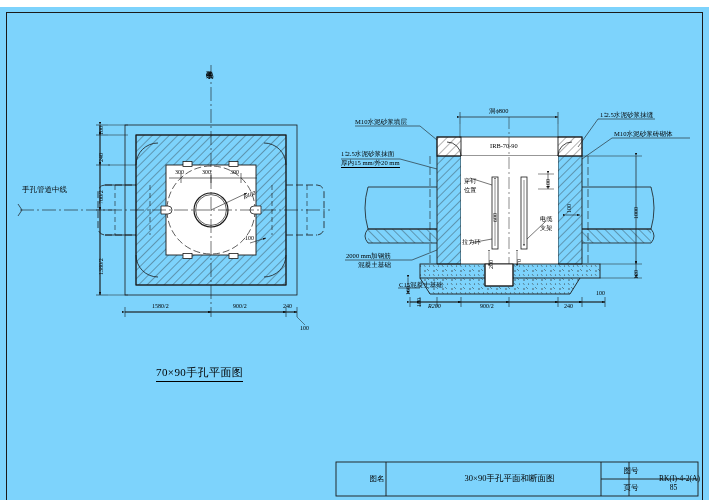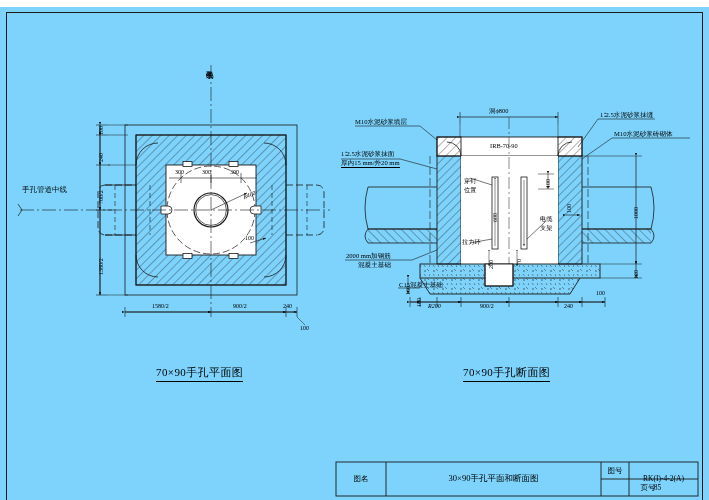--- a/index.html
+++ b/index.html
@@ -6,21 +6,21 @@
   body{width:709px;height:500px;font-family:"Liberation Serif","DejaVu Serif",serif;color:#000;}
   #page{position:relative;width:709px;height:500px;overflow:hidden;background:#7dd3fc;margin-top:7px;}
   #border{position:absolute;left:6px;top:5px;width:697px;height:489px;border:1px solid #1a1a1a;box-sizing:border-box;}
   svg{position:absolute;left:0;top:0;width:709px;height:500px;}
   .cap{position:absolute;font-size:11px;letter-spacing:.4px;border-bottom:1px solid #000;padding-bottom:1px;white-space:nowrap;}
   .lbl{position:absolute;font-size:6.6px;white-space:nowrap;line-height:1.25;}
   .lbl.u{border-bottom:.8px solid #000;}
   .dim{position:absolute;font-size:6px;white-space:nowrap;font-family:"Liberation Serif",serif;}
   .vert{writing-mode:vertical-rl;text-orientation:upright;}
   .rot{transform:rotate(-90deg);transform-origin:left top;}
-  .tb{position:absolute;font-size:7.5px;display:flex;align-items:center;justify-content:center;height:100%;}
+  .tb{position:absolute;font-size:7.5px;display:flex;align-items:center;justify-content:center;height:100%;padding-left:16px;}
   .ital{font-style:italic;}
 </style>
 </head>
 <body>
 
 <div id="page">
   <div id="border"></div>
 
   <svg viewBox="0 0 709 500">
     <defs>
@@ -262,33 +262,32 @@
   <div class="dim rot" style="left:633px;top:272px;">120</div>
 
   <div class="dim rot" style="left:405px;top:288px;">160</div>
   <div class="dim rot" style="left:416px;top:300px;">100</div>
   <div class="dim ital" style="left:428px;top:296px;">R200</div>
   <div class="dim" style="left:480px;top:296px;">900/2</div>
   <div class="dim" style="left:564px;top:296px;">240</div>
   <div class="dim" style="left:596px;top:283px;">100</div>
 
   <div class="cap" style="left:156px;top:358px;">70×90手孔平面图</div>
-  <div class="cap" style="left:463px;top:358px;">70×90手孔断面图</div>
 
   <div style="position:absolute;left:336px;top:455px;width:50px;height:34px;border-radius:12px;">
     <div class="tb" style="width:100%;">图名</div>
   </div>
   <div style="position:absolute;left:386px;top:455px;width:215px;height:34px;">
     <div class="tb" style="width:100%;font-size:8.5px;">30×90手孔平面和断面图</div>
   </div>
   <div style="position:absolute;left:601px;top:455px;width:28px;height:17px;">
     <div class="tb" style="width:100%;">图号</div>
   </div>
   <div style="position:absolute;left:629px;top:455px;width:69px;height:32px;">
     <div class="tb" style="width:100%;">RK(I)-4-2(A)</div>
   </div>
-  <div style="position:absolute;left:634px;top:472px;width:28px;height:17px;">
+  <div style="position:absolute;left:601px;top:472px;width:28px;height:17px;">
     <div class="tb" style="width:100%;">页号</div>
   </div>
   <div style="position:absolute;left:629px;top:472px;width:57px;height:17px;">
     <div class="tb" style="width:100%;">85</div>
   </div>
 </div>
 
 </body></html>

